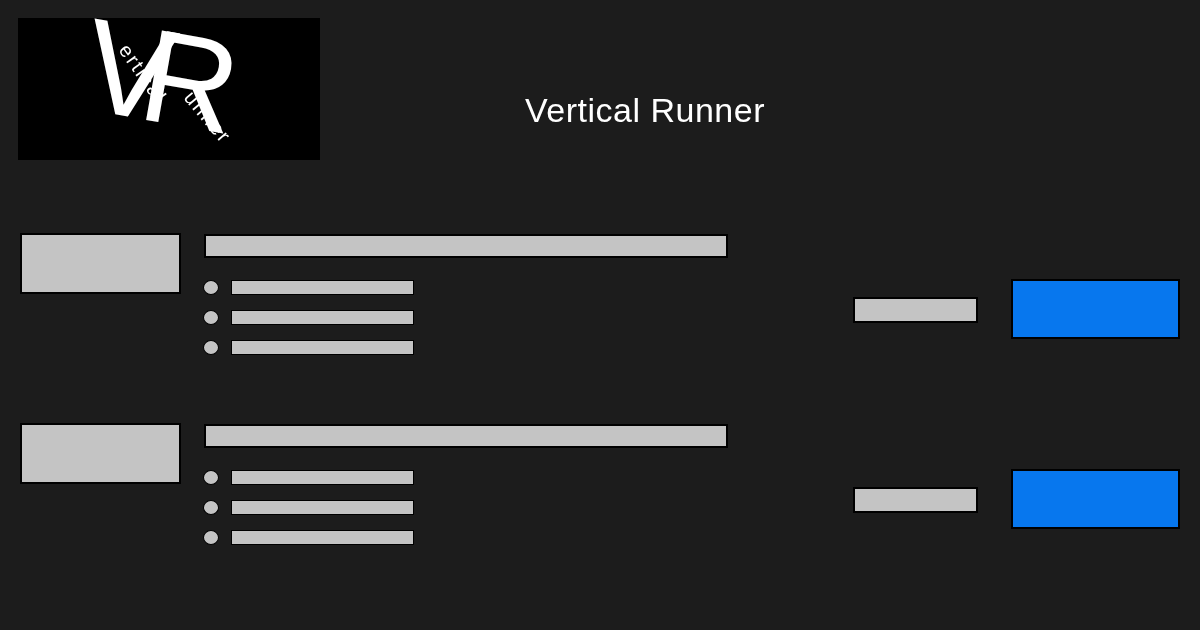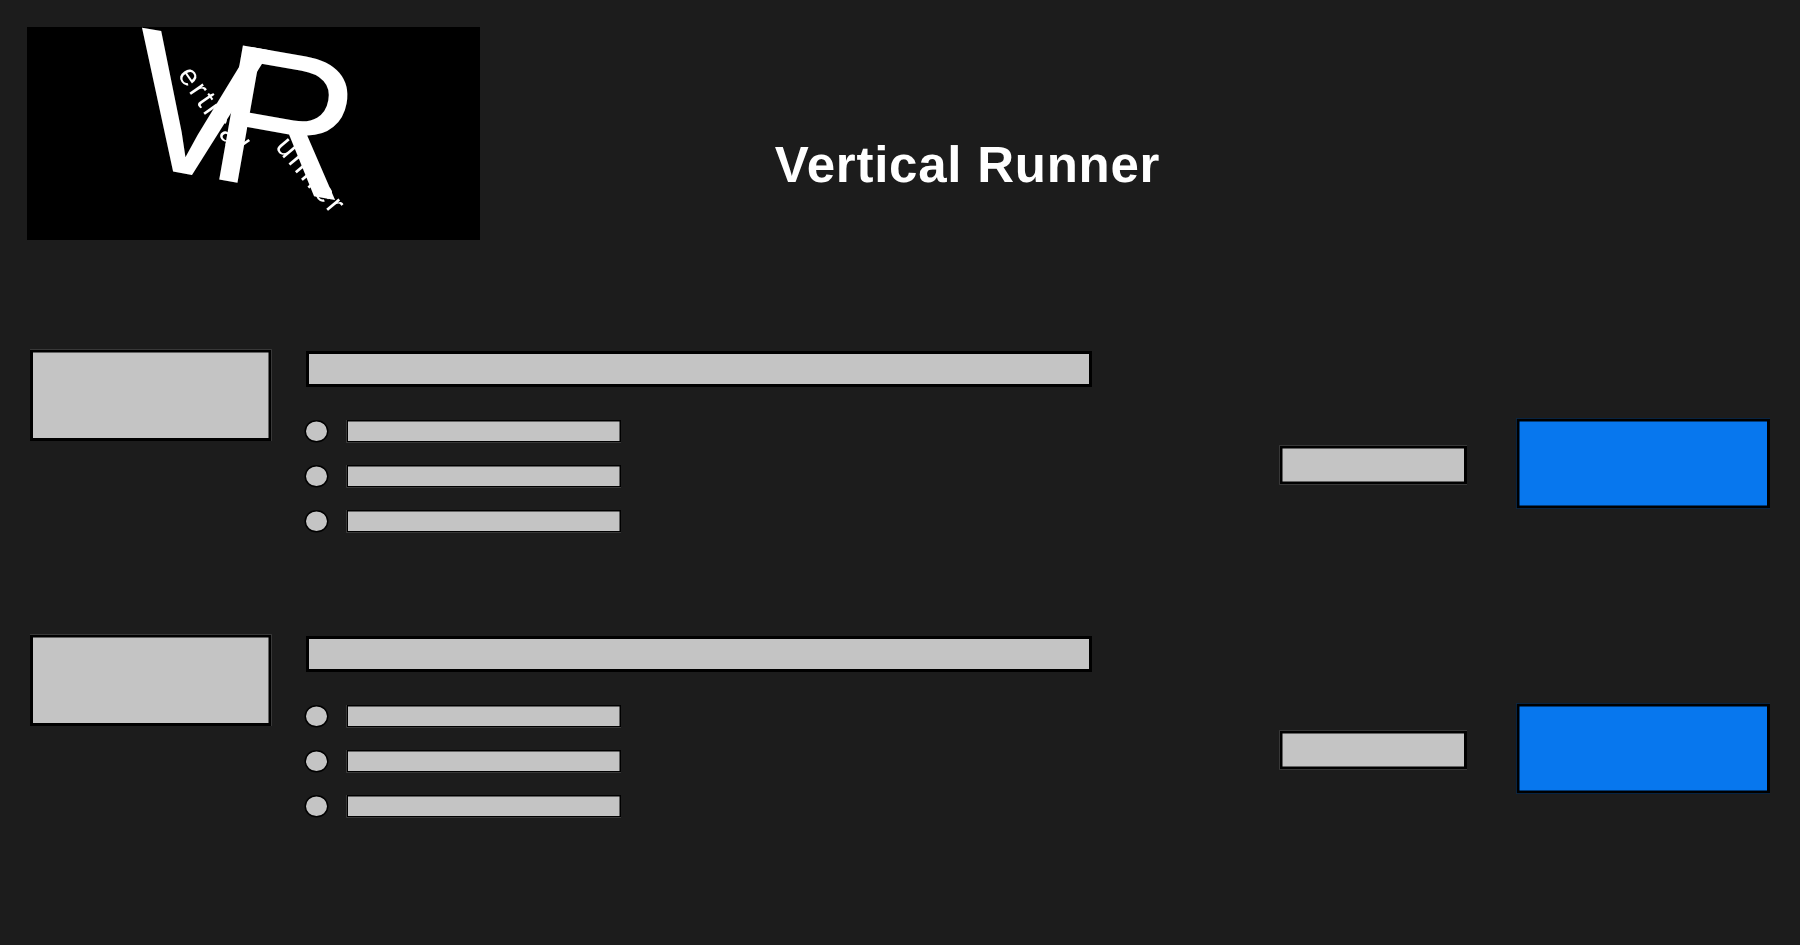--- a/index.html
+++ b/index.html
@@ -24,21 +24,21 @@
   .logo-box{
     position:absolute;left:18px;top:18px;width:302px;height:142px;
     background:var(--logo-bg);
   }
   .logo-box svg{display:block;width:100%;height:100%;}
 
   
   .page-title{
     position:absolute;left:420px;top:90px;width:450px;height:40px;
     line-height:40px;text-align:center;
-    color:var(--title);font-size:34px;font-weight:bold;letter-spacing:.5px;
+    color:var(--title);font-size:34px;font-weight:normal;letter-spacing:.5px;
     white-space:nowrap;
   }
 
   
   .product-row{position:absolute;left:0;width:1200px;height:130px;}
   .row-1{top:233px;}
   .row-2{top:423px;}
 
   .ph{background:var(--ph);}
   .thumb{

